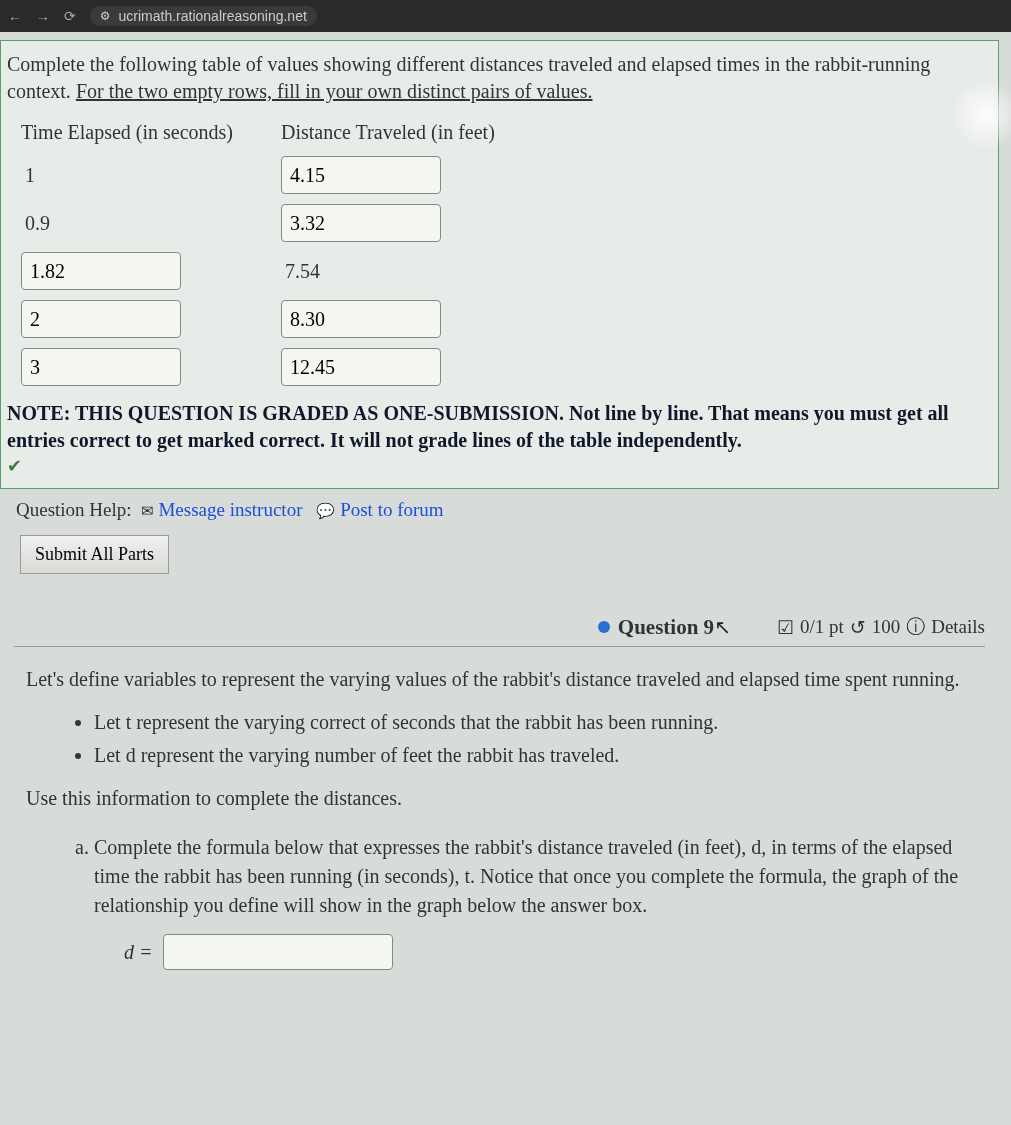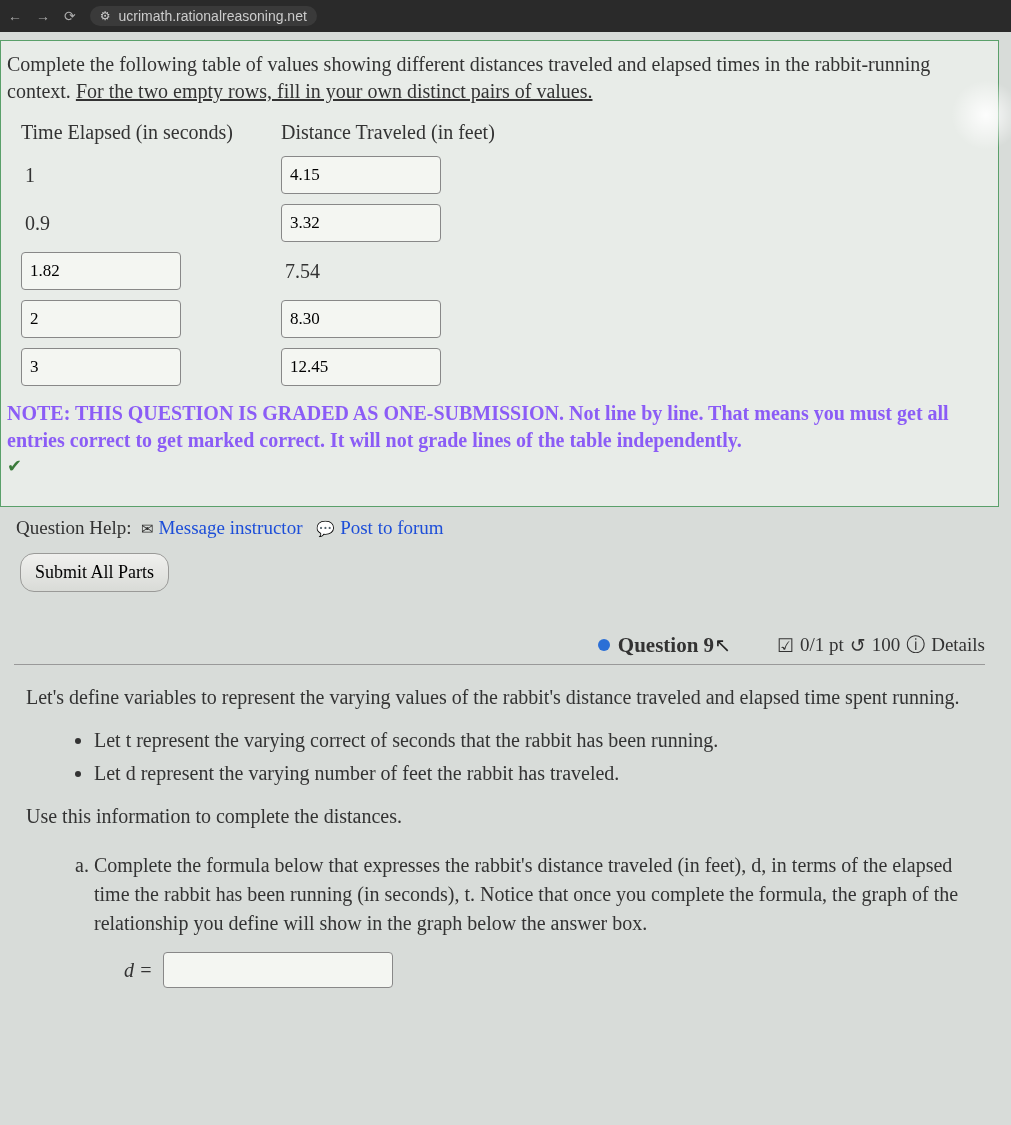--- a/index.html
+++ b/index.html
@@ -21,57 +21,57 @@
     font-family: Arial, sans-serif;
     font-size: 14px;
   }
   .browser-bar .nav-icon { color: #aaa; cursor: pointer; }
   .url-zone { display: flex; align-items: center; gap: 8px; background: #3a3a3a; border-radius: 14px; padding: 2px 10px; }
   .content { padding: 0 12px 40px 0; }
   .q-box {
     border: 1px solid #5aa06a;
     background: #e8ece8;
     margin: 8px 0 8px 0;
-    padding: 10px 14px 28px 6px;
+    padding: 10px 14px 10px 6px;
     font-size: 20px;
     line-height: 1.35;
   }
   .instr { margin-bottom: 14px; }
   .ul { text-decoration: underline; }
   .tbl { display: grid; grid-template-columns: 260px 260px; row-gap: 10px; align-items: center; margin-left: 14px; }
   .tbl .hdr { font-size: 20px; }
   .cell-input {
     width: 160px;
     height: 38px;
     border: 1px solid #888;
     border-radius: 4px;
     background: #f4f6f2;
-    font-size: 17px;
+    font-size: 20px;
     padding: 4px 8px;
     font-family: inherit;
   }
   .cell-text { font-size: 20px; padding-left: 4px; }
   .note {
-    color: #8b5cf6;
+    color: #0f172a;
     font-weight: bold;
     font-size: 20px;
     margin-top: 14px;
     line-height: 1.35;
   }
   .check { font-size: 18px; color: #3a7a3a; }
   .help-line { font-size: 19px; margin: 10px 0 14px 16px; color: #333; }
   .help-link { color: #1d4ed8; }
   .mini-icon { font-size: 15px; }
   .submit-btn {
     font-family: inherit;
     font-size: 18px;
     padding: 8px 14px;
     background: linear-gradient(#f0f0ee, #d9dbd7);
     border: 1px solid #9a9a98;
-    border-radius: 14px;
+    border-radius: 0;
     margin-left: 20px;
   }
   .q-header {
     display: flex;
     align-items: center;
     justify-content: flex-end;
     border-bottom: 1px solid #999;
     margin: 40px 14px 0 14px;
     padding-bottom: 6px;
   }

